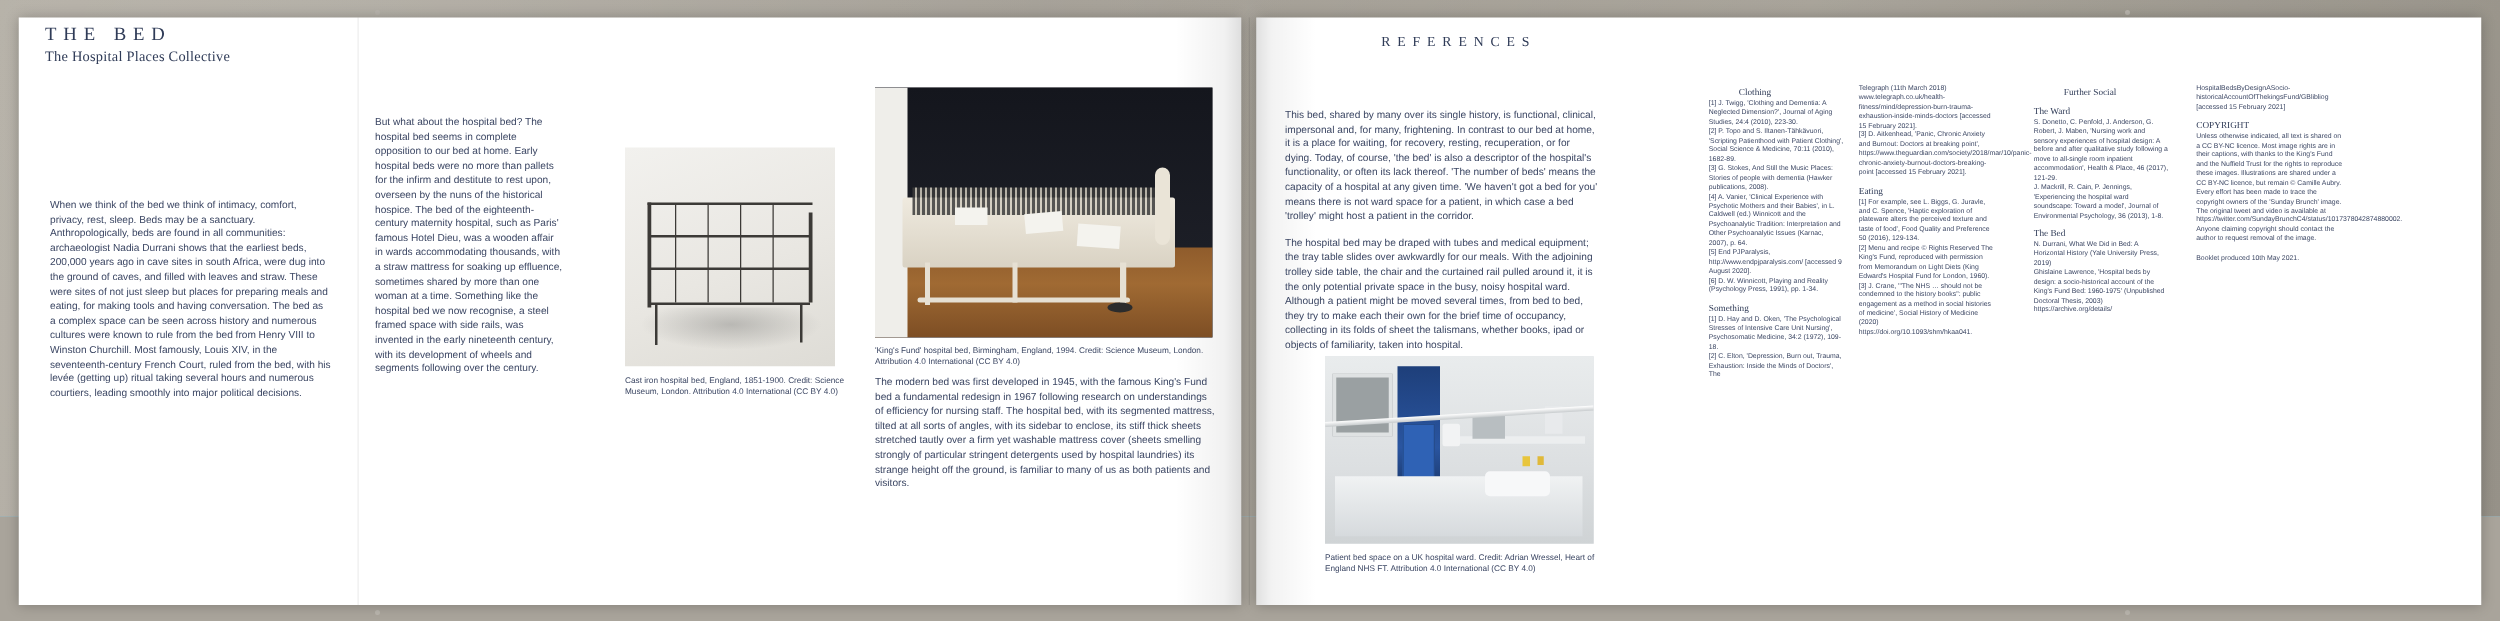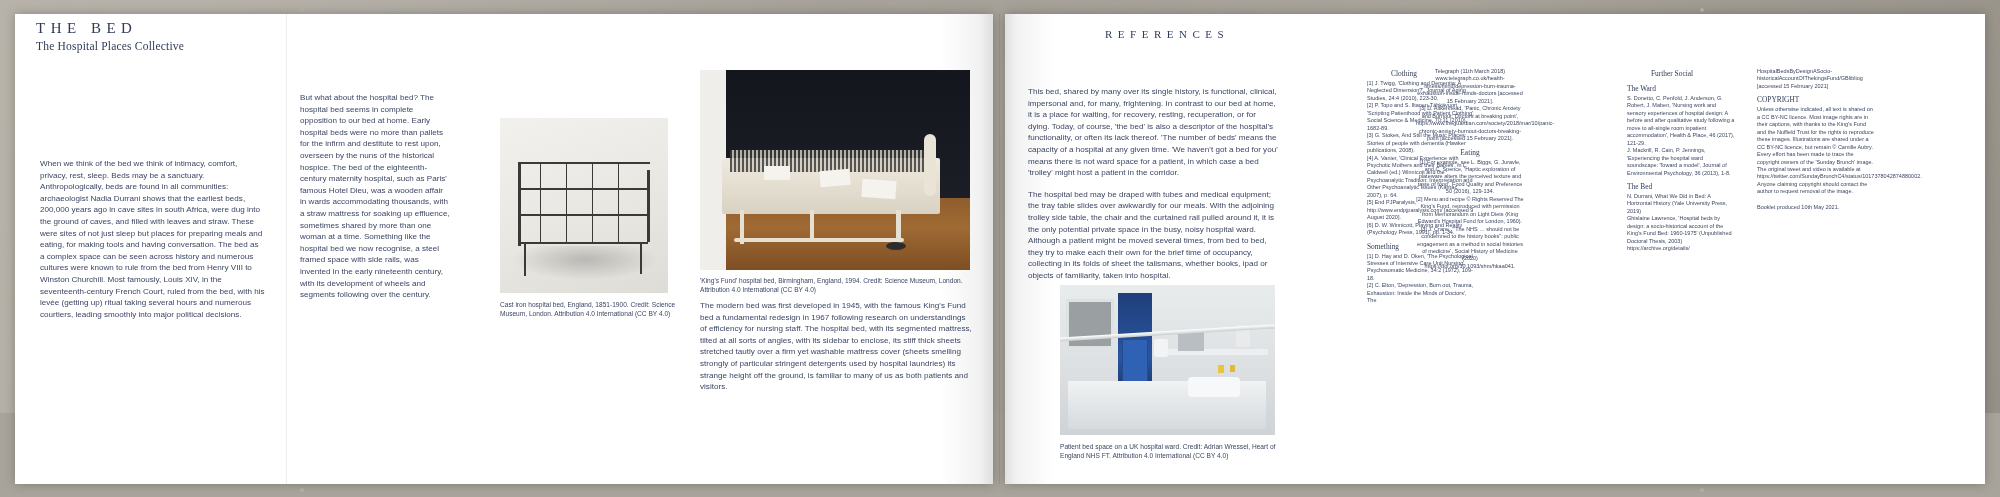--- a/index.html
+++ b/index.html
@@ -273,21 +273,21 @@
       <div class="entry">[1]  J. Twigg, 'Clothing and Dementia: A Neglected Dimension?', Journal of Aging Studies, 24:4 (2010), 223-30.</div>
       <div class="entry">[2] P. Topo and S. Iltanen-Tähkävuori, 'Scripting Patienthood with Patient Clothing', Social Science &amp; Medicine, 70:11 (2010), 1682-89.</div>
       <div class="entry">[3] G. Stokes, And Still the Music Places: Stories of people with dementia (Hawker publications, 2008).</div>
       <div class="entry">[4] A. Vanier, 'Clinical Experience with Psychotic Mothers and their Babies', in L. Caldwell (ed.) Winnicott and the Psychoanalytic Tradition: Interpretation and Other Psychoanalytic Issues (Karnac, 2007), p. 64.</div>
       <div class="entry">[5] End PJParalysis, http://www.endpjparalysis.com/ [accessed 9 August 2020].</div>
       <div class="entry">[6] D. W. Winnicott, Playing and Reality (Psychology Press, 1991), pp. 1-34.</div>
       <div class="sec-head">Something</div>
       <div class="entry">[1] D. Hay and D. Oken, 'The Psychological Stresses of Intensive Care Unit Nursing', Psychosomatic Medicine, 34:2 (1972), 109-18.</div>
       <div class="entry">[2] C. Elton, 'Depression, Burn out, Trauma, Exhaustion: Inside the Minds of Doctors', The</div>
     </div>
-  <div class="ref-col" id="ref-col-2" style="left:1416px; top:68px; width:108px;text-align:center;">
+  <div class="ref-col" id="ref-col-2" style="left:1487px; top:68px; width:108px;">
       <div class="entry">Telegraph (11th March 2018) www.telegraph.co.uk/health-fitness/mind/depression-burn-trauma-exhaustion-inside-minds-doctors [accessed 15 February 2021].</div>
       <div class="entry">[3] D. Aitkenhead, 'Panic, Chronic Anxiety and Burnout: Doctors at breaking point', https://www.theguardian.com/society/2018/mar/10/panic-chronic-anxiety-burnout-doctors-breaking-point [accessed 15 February 2021].</div>
       <div class="sec-head">Eating</div>
       <div class="entry">[1] For example, see L. Biggs, G. Juravle, and C. Spence, 'Haptic exploration of plateware alters the perceived texture and taste of food', Food Quality and Preference 50 (2016), 129-134.</div>
       <div class="entry">[2] Menu and recipe © Rights Reserved The King's Fund, reproduced with permission from Memorandum on Light Diets (King Edward's Hospital Fund for London, 1960).</div>
       <div class="entry">[3] J. Crane, '"The NHS … should not be condemned to the history books": public engagement as a method in social histories of medicine', Social History of Medicine (2020) https://doi.org/10.1093/shm/hkaa041.</div>
     </div>
   <div class="ref-col" id="ref-col-3" style="left:1627px; top:68px; width:108px;">
       <div class="sec-head">Further Social</div>
       <div class="sec-head">The Ward</div>

